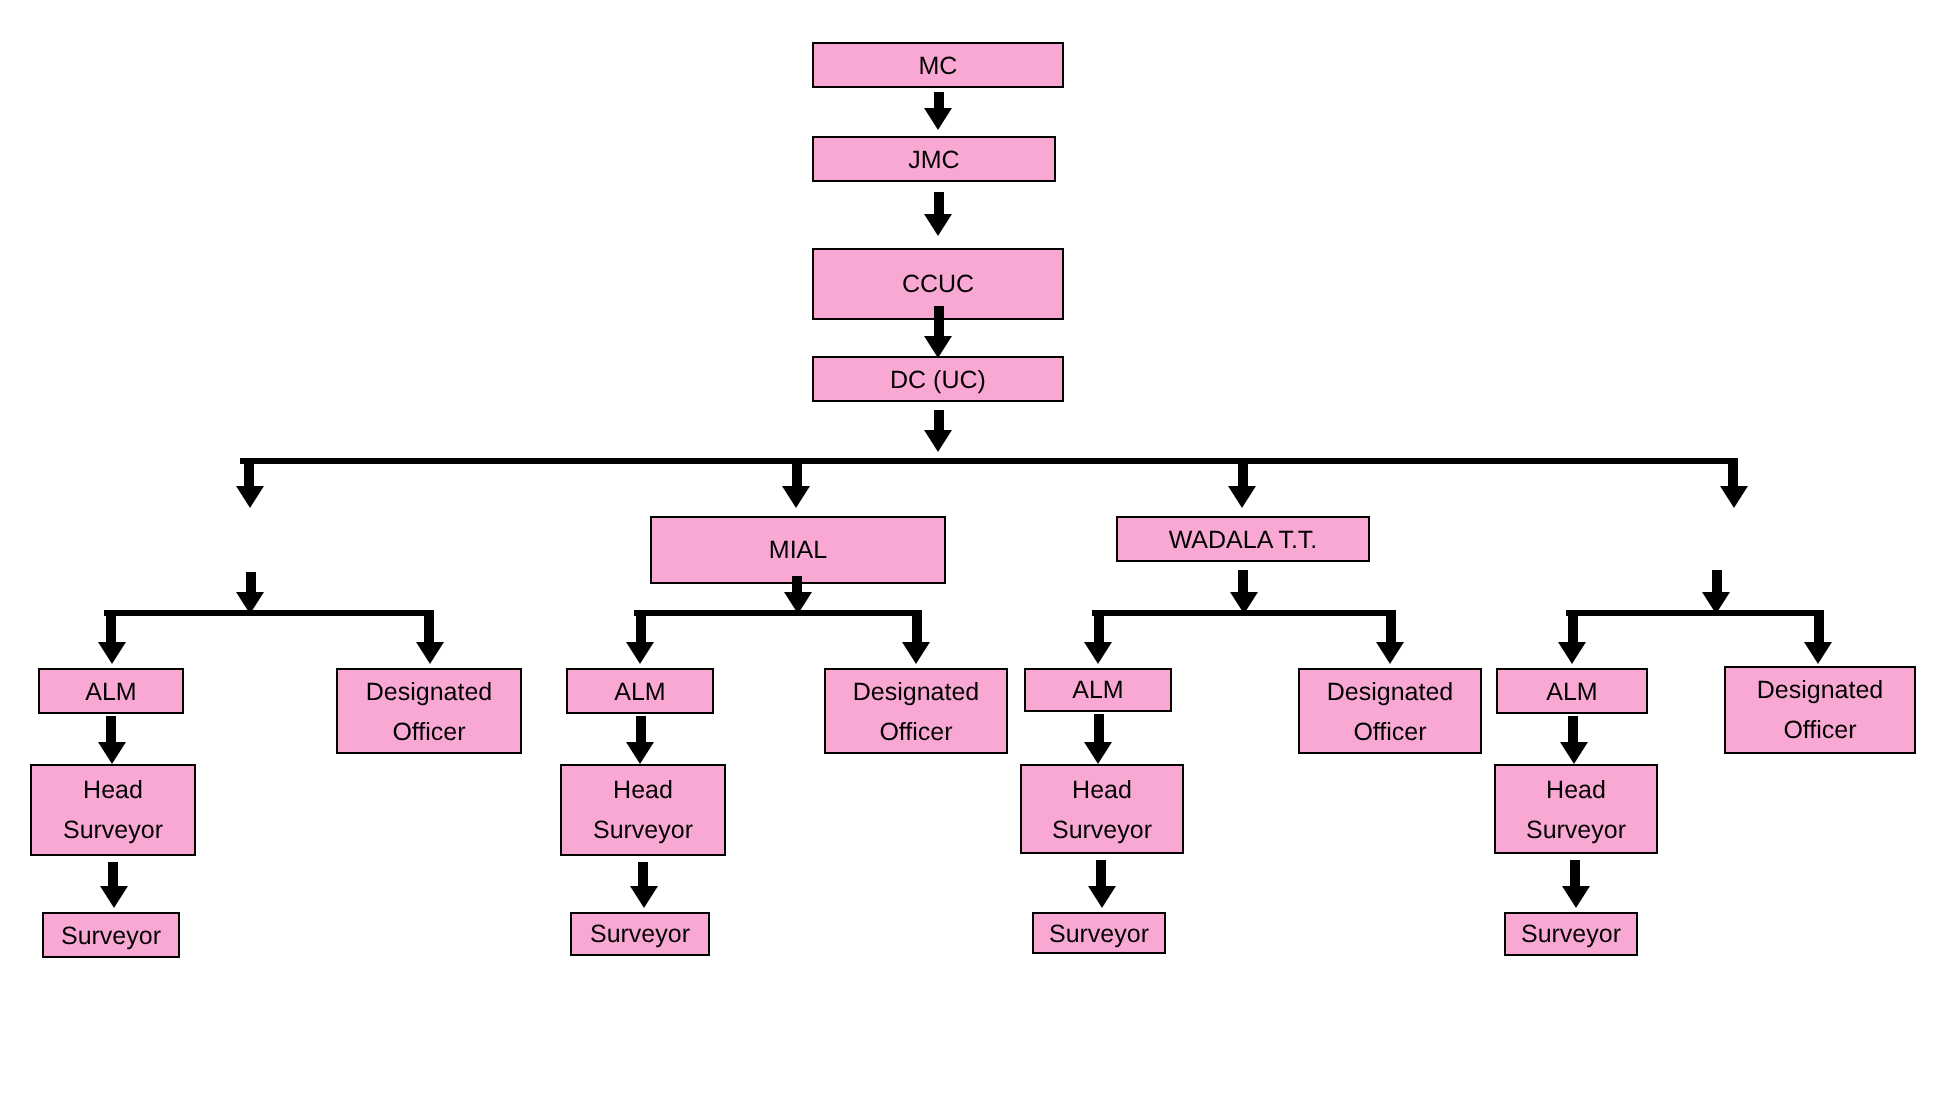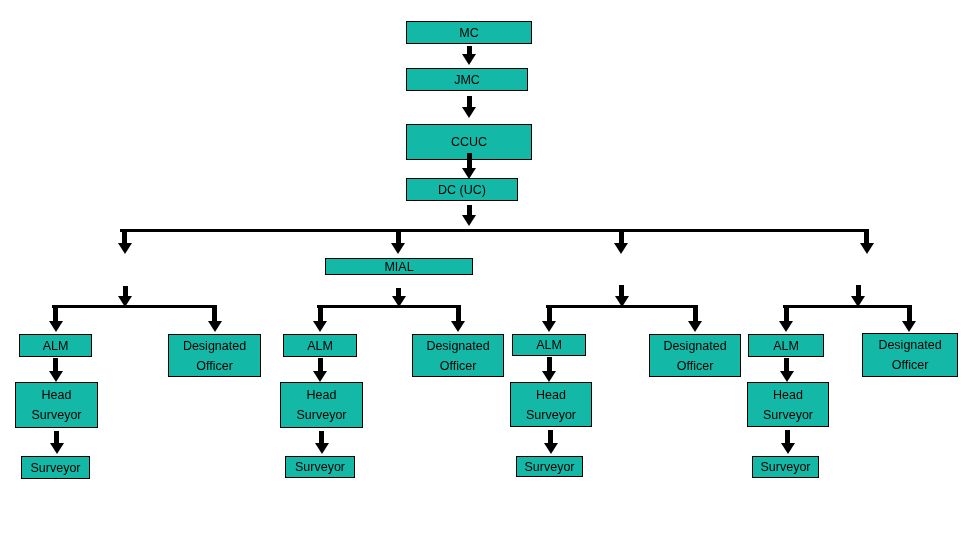--- a/index.html
+++ b/index.html
@@ -9,21 +9,21 @@
     height: 550px;
     background: #ffffff;
     font-family: "Liberation Sans", sans-serif;
     color: #000000;
     overflow: hidden;
   }
   .node {
     position: absolute;
     box-sizing: border-box;
     border: 1.5px solid #000000;
-    background: #14b8a6;
+    background: #f9a8d4;
     display: flex;
     align-items: center;
     justify-content: center;
     text-align: center;
     font-size: 12.5px;
     line-height: 20px;
     padding: 0 3px;
   }
   .hline {
     position: absolute;
@@ -55,31 +55,32 @@
 
   <div class="node" style="left:406px;top:21px;width:126px;height:23px">MC</div>
   <div class="arr" style="left:466.5px;top:46px;height:8px"></div>
 
   <div class="node" style="left:406px;top:68px;width:122px;height:23px">JMC</div>
   <div class="arr" style="left:466.5px;top:96px;height:11px"></div>
 
   <div class="node" style="left:406px;top:124px;width:126px;height:36px">CCUC</div>
   <div class="arr" style="left:466.5px;top:153px;height:15px"></div>
 
-  <div class="node" style="left:406px;top:178px;width:112px;height:23px">DC (UC)</div>
+  <div class="node" style="left:406px;top:178px;width:126px;height:23px">DC (UC)</div>
   <div class="arr" style="left:466.5px;top:205px;height:10px"></div>
 
   <div class="hline" style="left:120px;top:229px;width:749px"></div>
 
   <div class="arr" style="left:122px;top:229px;height:14px"></div>
   <div class="arr" style="left:395.5px;top:229px;height:14px"></div>
   <div class="arr" style="left:618.5px;top:229px;height:14px"></div>
   <div class="arr" style="left:864px;top:229px;height:14px"></div>
 
-  <div class="node" style="left:325px;top:258px;width:148px;height:17px">MIAL</div>
+  <div class="node" style="left:325px;top:258px;width:148px;height:34px">MIAL</div>
+  <div class="node" style="left:558px;top:258px;width:127px;height:23px">WADALA T.T.</div>
 
   <div class="arr" style="left:122.5px;top:286px;height:10px"></div>
   <div class="arr" style="left:396px;top:288px;height:8px"></div>
   <div class="arr" style="left:619px;top:285px;height:11px"></div>
   <div class="arr" style="left:855.5px;top:285px;height:11px"></div>
 
   <div class="hline" style="left:52px;top:305px;width:165px"></div>
   <div class="hline" style="left:317px;top:305px;width:144px"></div>
   <div class="hline" style="left:546px;top:305px;width:152px"></div>
   <div class="hline" style="left:783px;top:305px;width:129px"></div>

